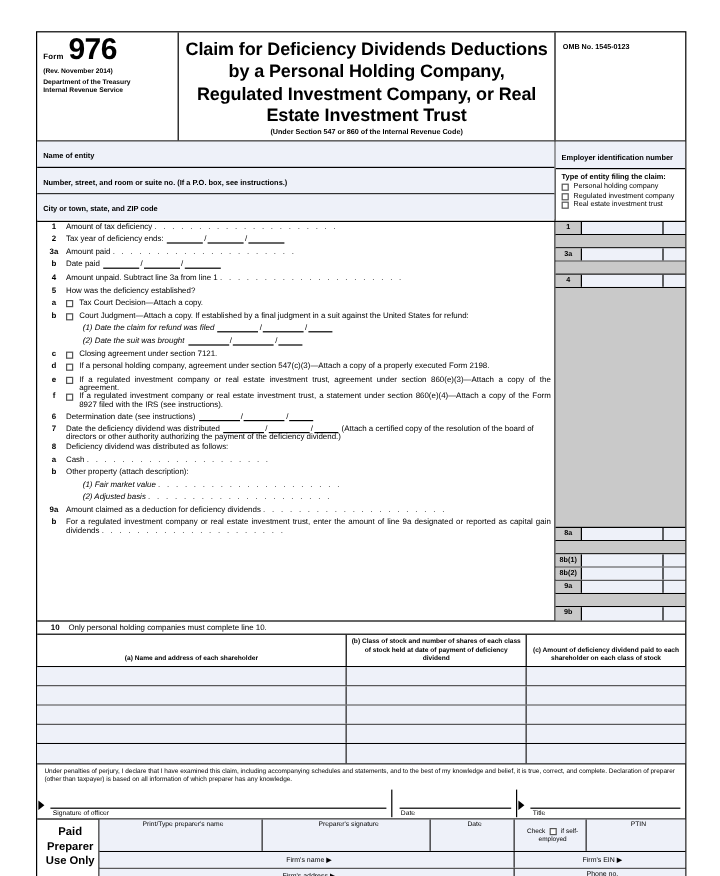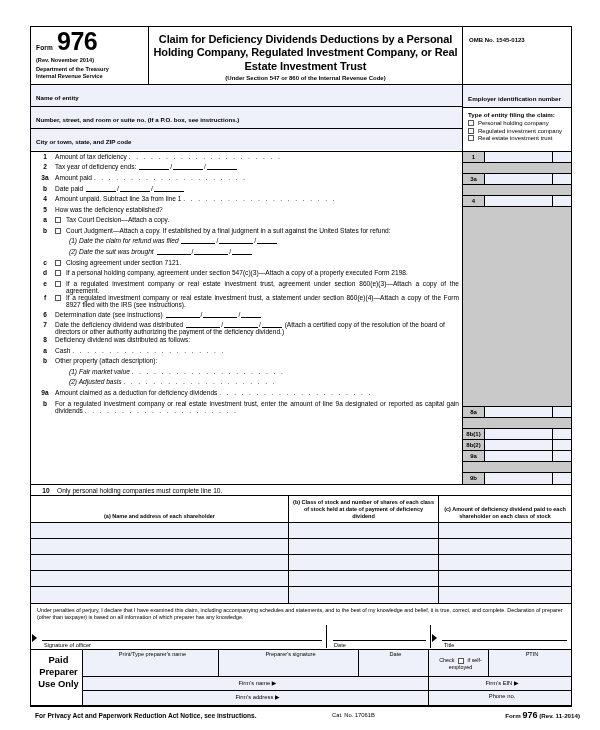--- a/index.html
+++ b/index.html
@@ -10,21 +10,21 @@
   body {
     width: 600px; height: 730px;
     font-family: "Liberation Sans", sans-serif;
     color: #000;
     overflow: hidden;
   }
   .page {
     position: relative;
     width: 600px; height: 730px;
     background: #fff;
-    padding: 26px 16px 24px 30px;
+    padding: 26px 36px 24px 30px;
   }
   .form {
     width: 542px;
     border: 1.6px solid #000;
     background: #fff;
   }
   
   .hdr { display: flex; border-bottom: 1.4px solid #000; }
   .hdr-left {
     width: 118px; border-right: 1.4px solid #000;
@@ -33,21 +33,21 @@
   }
   .form-no-row { display: flex; align-items: flex-end; gap: 4px; }
   .lbl-form { font-size: 6.5px; font-weight: bold; padding-bottom: 3px; letter-spacing: .2px;}
   .form-num { font-size: 25px; font-weight: bold; line-height: .95; letter-spacing: -.5px;}
   .rev { font-size: 5.6px; font-weight: bold; margin-top: 3px; }
   .dept { font-size: 5.6px; font-weight: bold; margin-top: 3px; line-height: 1.28; }
   .hdr-mid {
     flex: 1; text-align: center; padding: 6px 4px 3px;
     border-right: 1.4px solid #000;
   }
-  .title { font-size: 11px; font-weight: bold; line-height: 1.22; letter-spacing: -.1px;}
+  .title { font-size: 15px; font-weight: bold; line-height: 1.22; letter-spacing: -.1px;}
   .subtitle { font-size: 6px; font-weight: bold; margin-top: 2px; }
   .hdr-right { width: 108px; padding: 10px 5px 3px 6px; }
   .omb { font-size: 6px; font-weight: bold; }
 
   
   .entity { display: flex; border-bottom: 1.4px solid #000; }
   .entity-left { flex: 1; border-right: 1.4px solid #000; }
   .ent-row { border-bottom: 1px solid #000; padding: 1px 0 0 5px; height: 22px; background:#eef1f9;}
   .ent-row:last-child { border-bottom: none; height: 21px; }
   .ent-lbl { font-size: 6.2px; font-weight: bold; }

